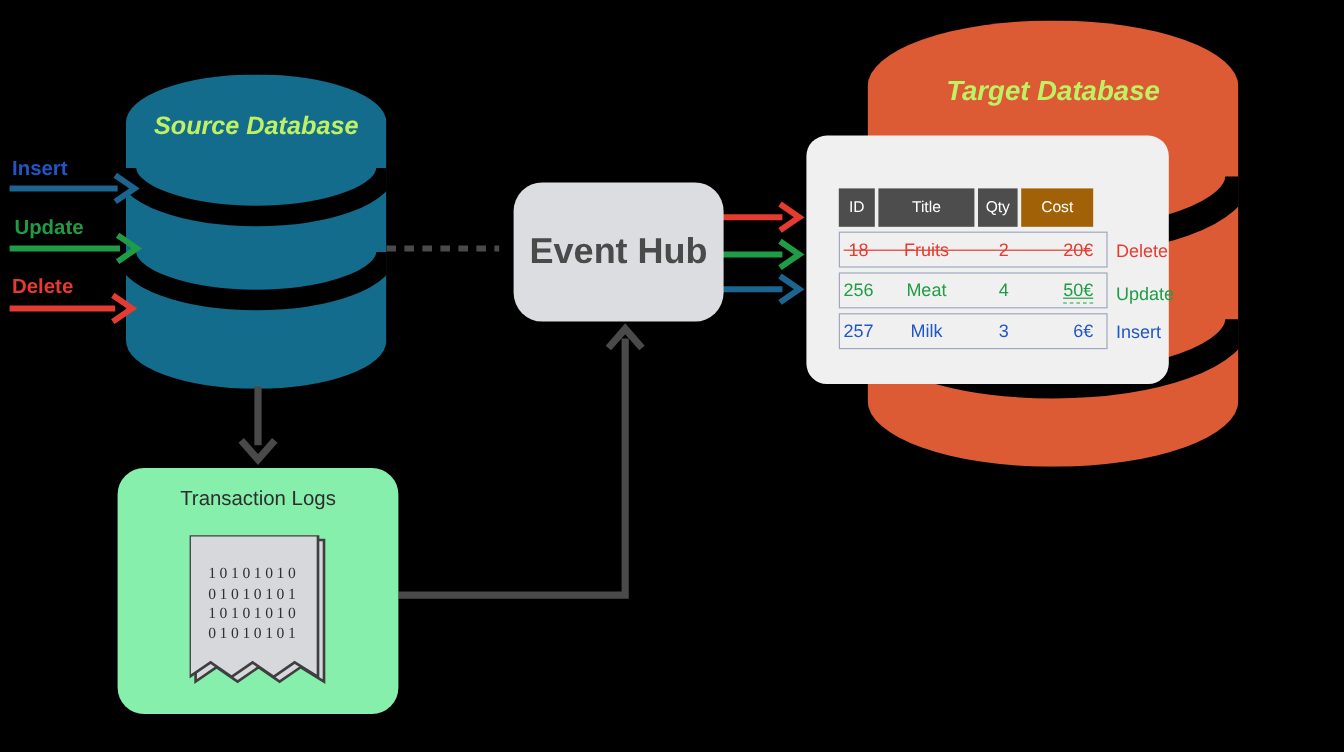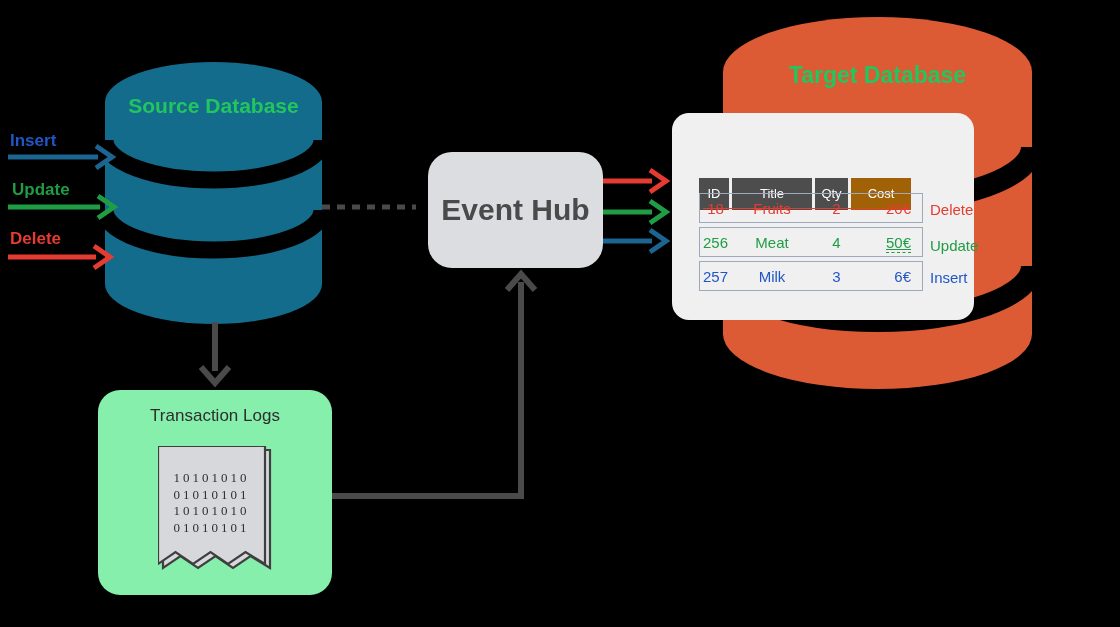--- a/index.html
+++ b/index.html
@@ -1,34 +1,34 @@
 <!DOCTYPE html>
 <html><head>
 <meta charset="utf-8">
 <style>
   html,body{margin:0;padding:0;background:#000;}
   .canvas{position:relative;width:1120px;height:627px;background:#000;overflow:hidden;
           font-family:"Liberation Sans","DejaVu Sans",sans-serif;}
   .abs{position:absolute;}
-  .db-title{position:absolute;left:0;width:100%;text-align:center;color:#22c55e;font-weight:bold;}
+  .db-title{position:absolute;left:0;width:100%;text-align:center;color:#bef264;font-weight:bold;font-style:italic;}
   .src-title{top:32px;font-size:21px;}
   .tgt-title{top:45px;font-size:23px;}
   .op-label{position:absolute;font-size:17px;font-weight:600;white-space:nowrap;}
   .event-hub{position:absolute;left:428px;top:152px;width:175px;height:116px;border-radius:24px;
              display:flex;align-items:center;justify-content:center;}
   .event-hub span{font-size:30px;font-weight:bold;}
   .logs-box{position:absolute;left:98px;top:390px;width:234px;height:205px;border-radius:22px;}
   .logs-title{position:absolute;left:0;top:16px;width:100%;text-align:center;font-size:17px;color:#2e2e2e;}
   .receipt{position:absolute;left:60px;top:56px;width:114px;height:128px;}
   .receipt svg{position:absolute;left:0;top:0;}
   .bin-lines{position:absolute;left:0;top:24px;width:107px;text-align:center;
              font-family:Liberation Serif, serif;font-size:13px;line-height:16.5px;
              letter-spacing:3px;color:#2f2f2f;}
   .card{position:absolute;left:672px;top:113px;width:302px;height:207px;border-radius:17px;}
-  .thead{position:absolute;left:27px;top:44px;display:flex;margin-top:21px;}
+  .thead{position:absolute;left:27px;top:44px;display:flex;}
   .thead .hc{height:32px;line-height:32px;text-align:center;color:#fff;font-size:13px;margin-right:3px;}
   .thead .hc:last-child{margin-right:0;}
   .h-id{width:30px;} .h-title{width:80px;} .h-qty{width:33px;} .h-cost{width:60px;}
   .trow{position:absolute;left:27px;width:224px;height:30px;box-sizing:border-box;
         border:1px solid #9fa9be;display:flex;align-items:center;font-size:15px;}
   .c-id{width:31px;text-align:center;}
   .c-title{width:82px;text-align:center;}
   .c-qty{width:47px;text-align:center;}
   .c-cost{width:62px;text-align:right;padding-right:11px;box-sizing:border-box;}
   .strike{position:absolute;left:3px;right:12px;top:14px;border-top:1.6px solid currentColor;}

